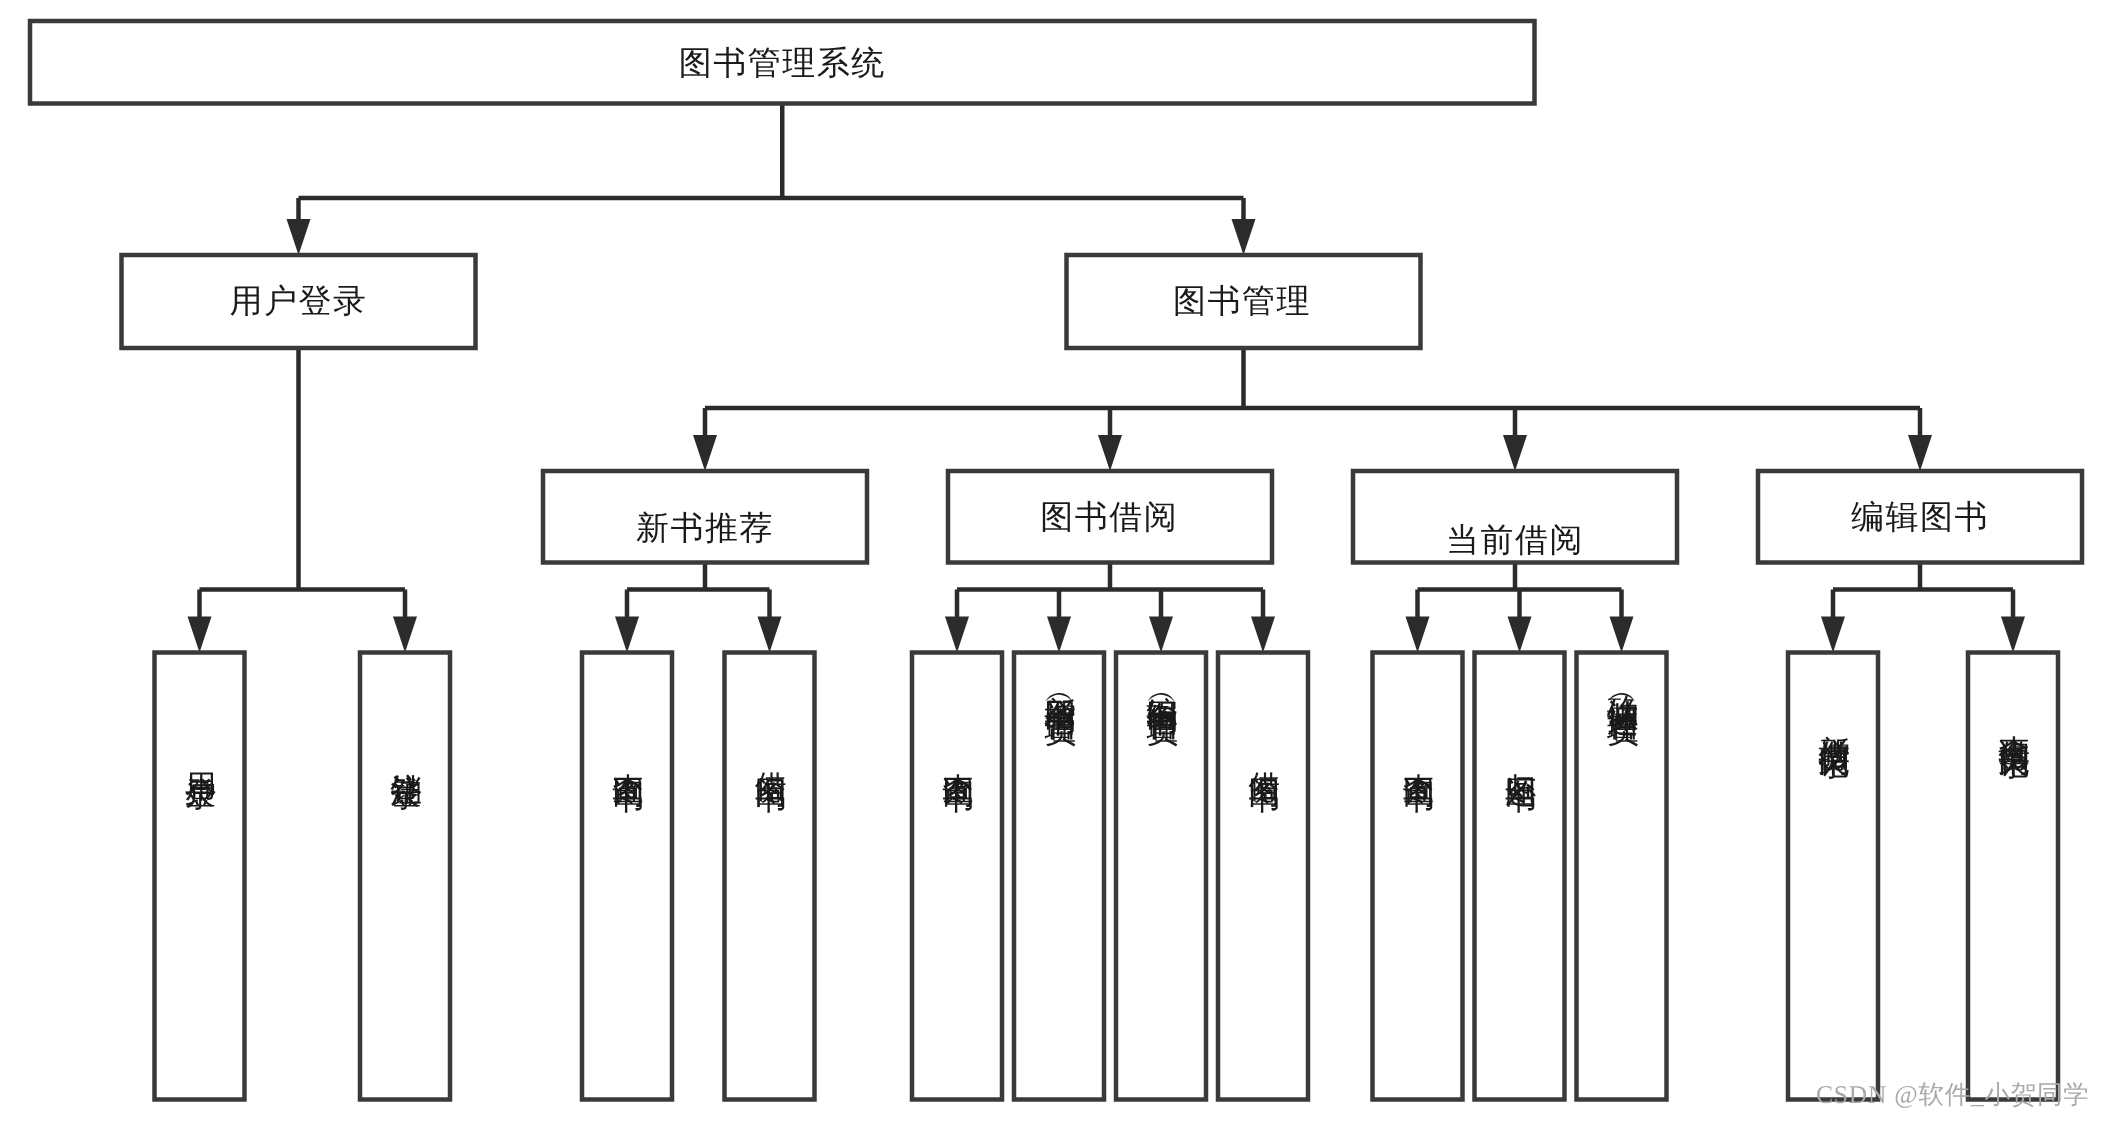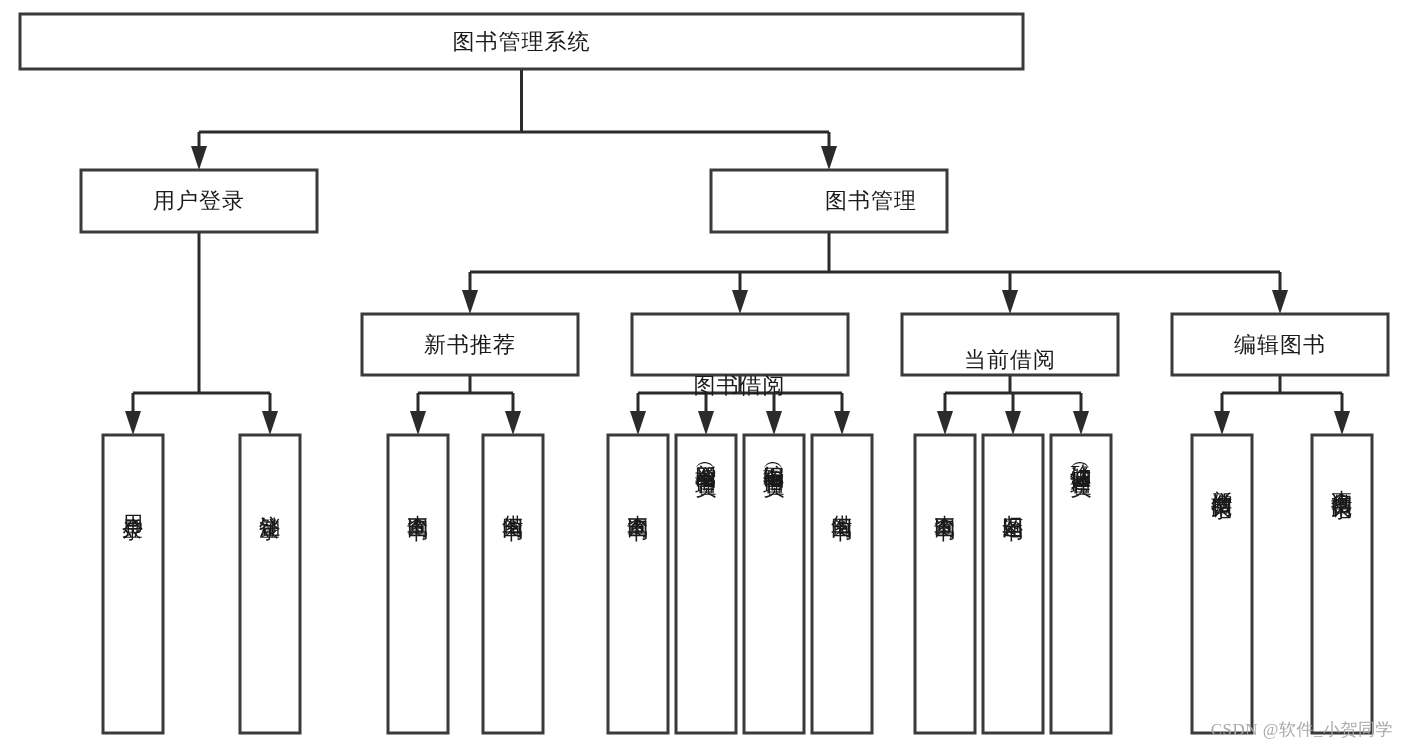--- a/index.html
+++ b/index.html
@@ -190,28 +190,28 @@
     <rect class="node-box" x="1312" y="435" width="60" height="298"></rect>
   </svg>
 
   <div class="htext-wrap" style="left:20px; top:14px; width:1003px; height:55px;">
     <span class="htext">图书管理系统</span>
   </div>
 
   <div class="htext-wrap" style="left:81px; top:170px; width:236px; height:62px;">
     <span class="htext">用户登录</span>
   </div>
-  <div class="htext-wrap" style="left:731px; top:170px; width:280px; height:62px;">
+  <div class="htext-wrap" style="left:688px; top:170px; width:280px; height:62px;">
     <span class="htext">图书管理</span>
   </div>
 
-  <div class="htext-wrap" style="left:362px; top:314px; width:216px; height:61px;">
+  <div class="htext-wrap" style="left:362px; top:314px; width:216px; height:76px;">
     <span class="htext">新书推荐</span>
   </div>
-  <div class="htext-wrap" style="left:632px; top:314px; width:215px; height:61px;margin-top:41px;">
+  <div class="htext-wrap" style="left:632px; top:314px; width:215px; height:61px;">
     <span class="htext">图书借阅</span>
   </div>
   <div class="htext-wrap" style="left:902px; top:314px; width:216px; height:61px;align-items:flex-end;">
     <span class="htext">当前借阅</span>
   </div>
   <div class="htext-wrap" style="left:1172px; top:314px; width:216px; height:61px;">
     <span class="htext">编辑图书</span>
   </div>
 
   <div class="vtext-wrap" style="left:103px; top:435px; width:60px; height:298px; padding-top:63px;">

